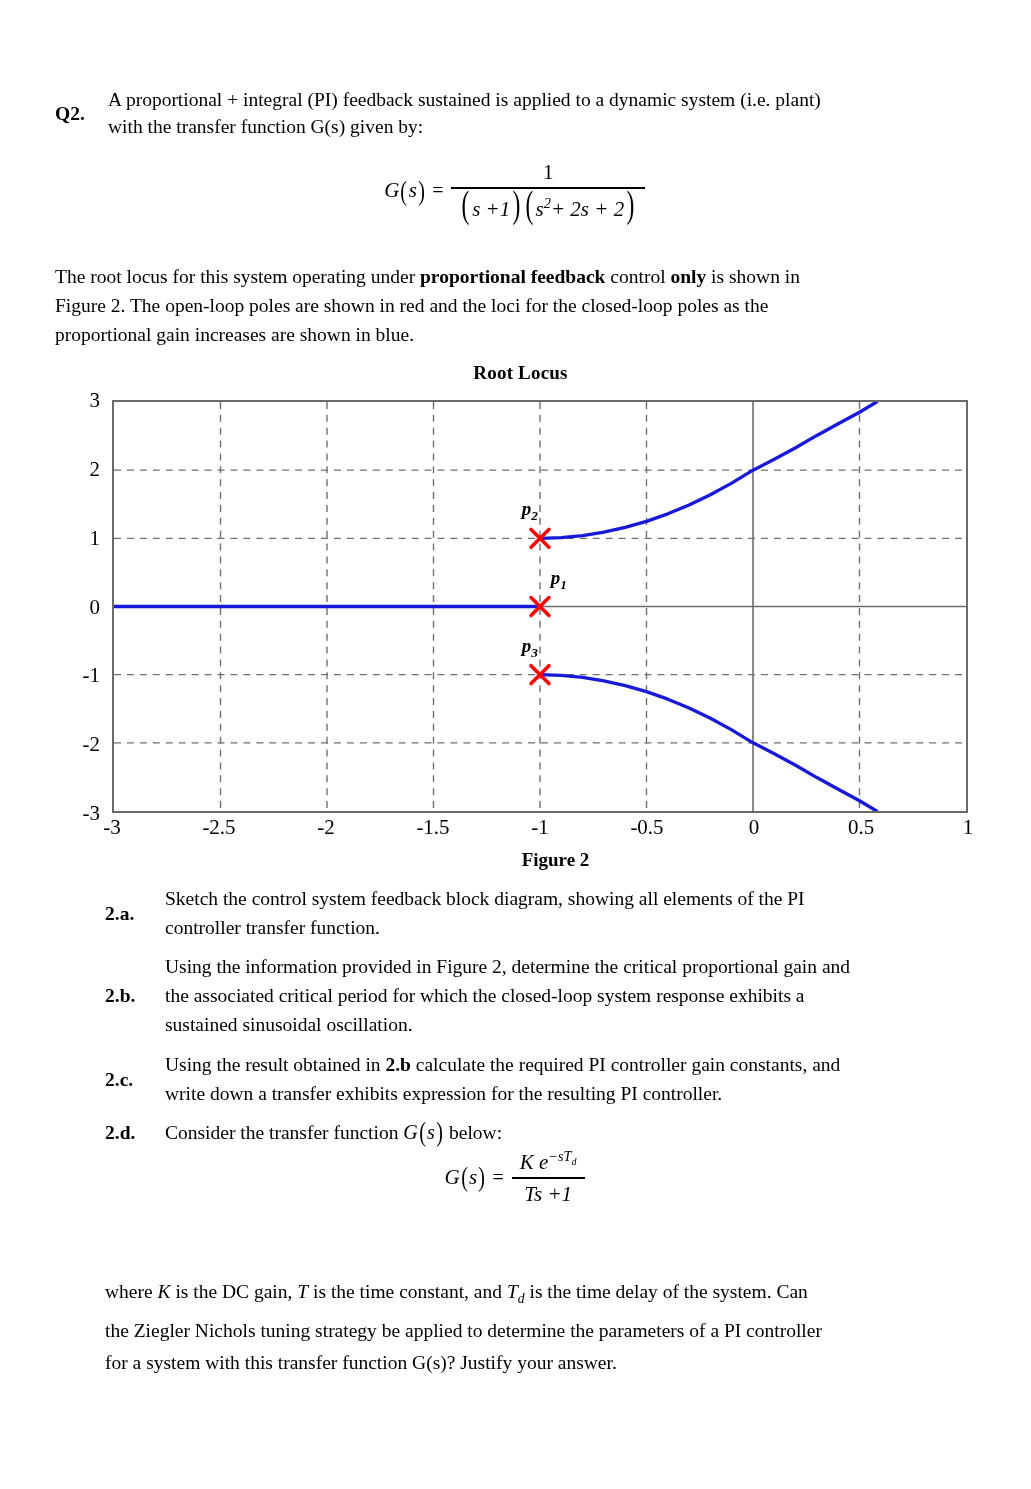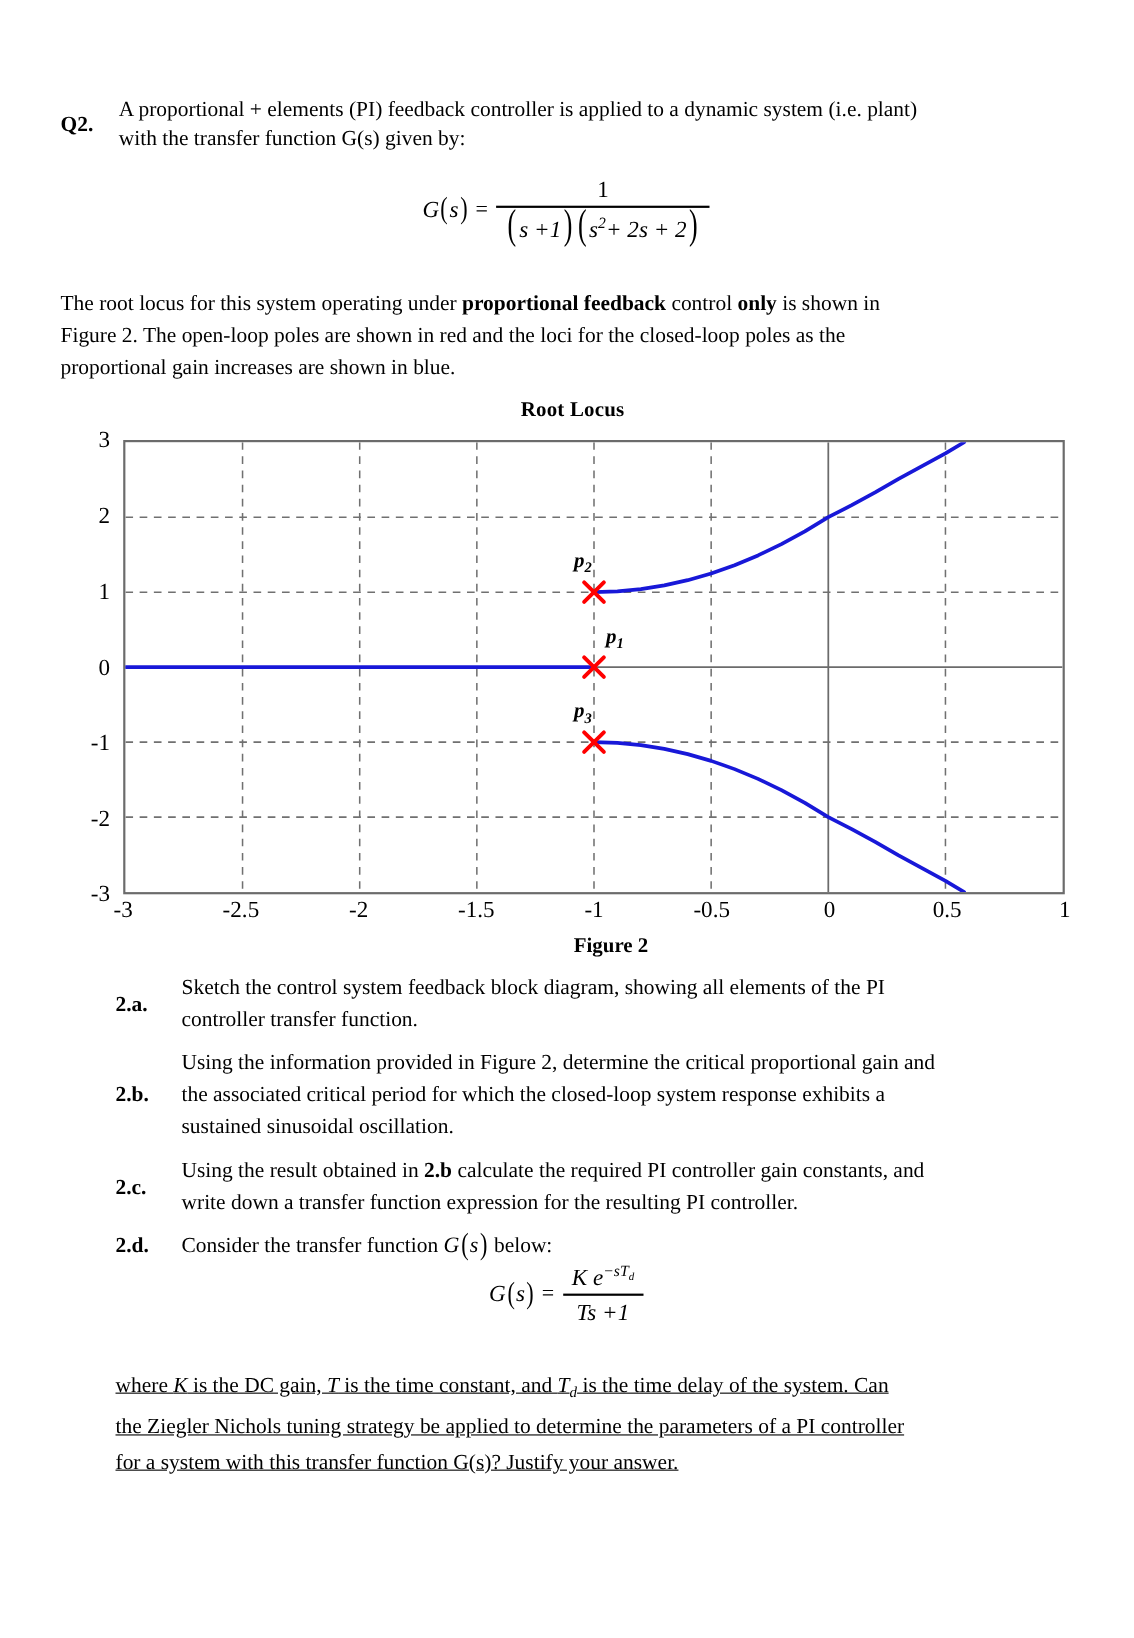--- a/index.html
+++ b/index.html
@@ -231,21 +231,21 @@
 </style>
 </head>
 <body>
 
 <div class="page">
 
   <div class="q-block">
     <div class="q-row">
       <div class="q-label">Q2.</div>
       <div class="q-text">
-        <span class="line">A proportional + elements (PI) feedback controller is applied to a dynamic system (i.e. plant)</span>
+        <span class="line">A proportional + integral (PI) feedback sustained is applied to a dynamic system (i.e. plant)</span>
         <span class="line">with the transfer function G(s) given by:</span>
       </div>
     </div>
   </div>
 
   <div class="formula-1">
     <span class="mathrow">
       <span class="mi">G</span>
         <span class="paren-big">(</span>
         <span class="mi">s</span>
@@ -351,21 +351,21 @@
         <span class="line" style="display:block;">sustained sinusoidal oscillation.</span>
       </div>
     </div>
   </div>
 
   <div class="subq" style="top:1050px;">
     <div class="q-row">
       <div class="q-label">2.c.</div>
       <div class="q-text">
         <span class="line" style="display:block;text-align:justify;">Using the result obtained in <b>2.b</b> calculate the required PI controller gain constants, and</span>
-        <span class="line" style="display:block;">write down a transfer function expression for the resulting PI controller.</span>
+        <span class="line" style="display:block;">write down a transfer exhibits expression for the resulting PI controller.</span>
       </div>
     </div>
   </div>
 
   <div class="subq" style="top:1118px;">
     <div class="q-row">
       <div class="q-label">2.d.</div>
       <div class="q-text">
         <span class="line" style="display:block;"><span>Consider the transfer function </span><span class="mathrow" style="font-size:20px;">
               <span class="mi">G</span>
@@ -385,19 +385,19 @@
         <span class="paren-big">)</span>
       <span class="eq">=</span>
       <span class="frac">
         <span class="num"><span class="mi">K</span>&nbsp;<span class="mi">e</span><sup class="sm"><span>−s</span><span>T</span><sub style="font-size:0.7em;">d</sub></sup></span>
         <span class="bar"></span>
         <span class="den mi">Ts +1</span>
       </span>
     </span>
   </div>
 
-  <div class="tail-para" style="top:1244px;text-decoration:underline;">
+  <div class="tail-para" style="top:1276px;">
     <span class="line"><span>where </span><i>K</i><span> is the DC gain, </span><i>T</i><span> is the time constant, and </span><i><span>T</span><sub style="font-size:0.7em;">d</sub></i><span> is the time delay of the system. Can</span></span>
     <span class="line">the Ziegler Nichols tuning strategy be applied to determine the parameters of a PI controller</span>
     <span class="line">for a system with this transfer function G(s)? Justify your answer.</span>
   </div>
 
 </div>
 
 </body></html>

